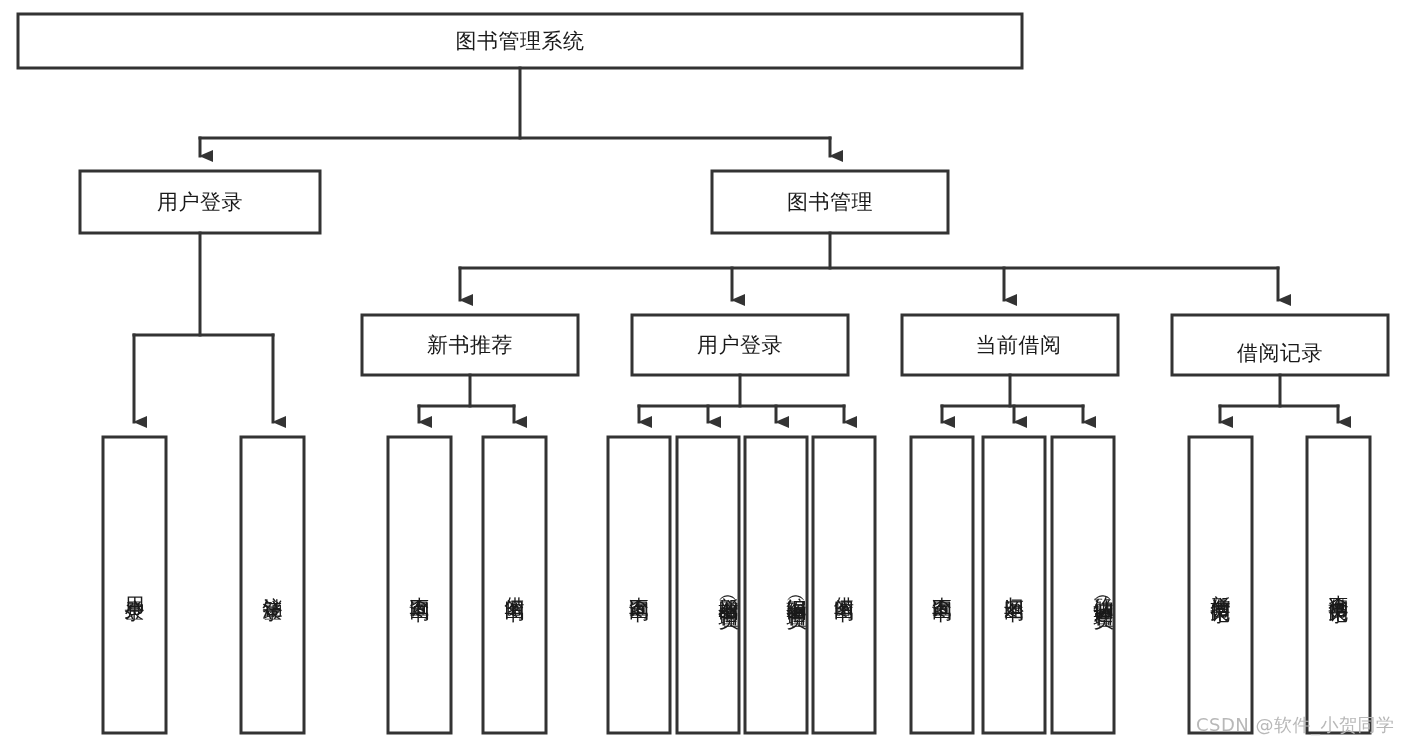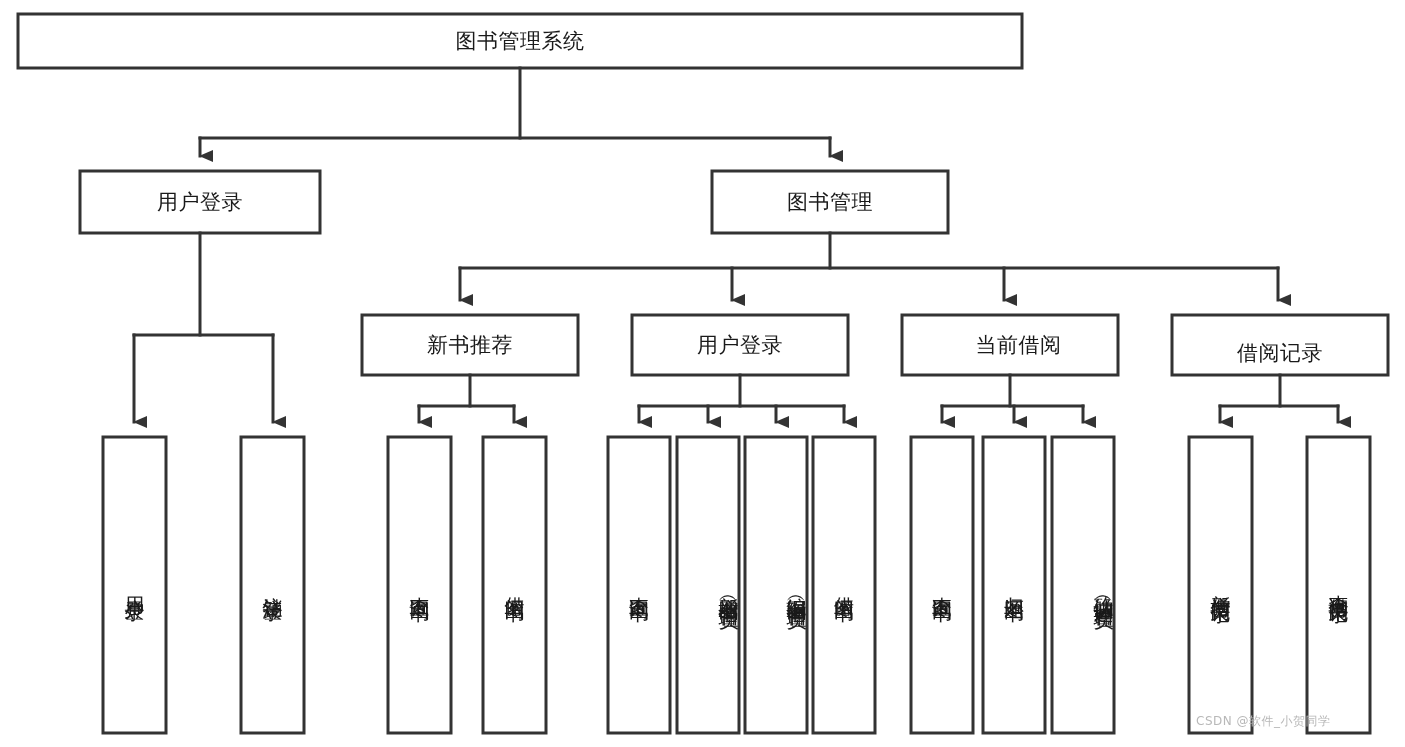--- a/index.html
+++ b/index.html
@@ -61,21 +61,21 @@
     font-size: 20px;
   }
   .node-label.vertical.mid {
     align-items: center;
     padding-top: 0;
   }
   .watermark {
     position: absolute;
     left: 1196px;
     top: 713px;
-    font-size: 12px;
+    font-size: 18px;
     color: #b8b8b8;
     white-space: nowrap;
     letter-spacing: 0.5px;
   }
 </style>
 </head>
 <body>
 
 <div id="canvas">
 

